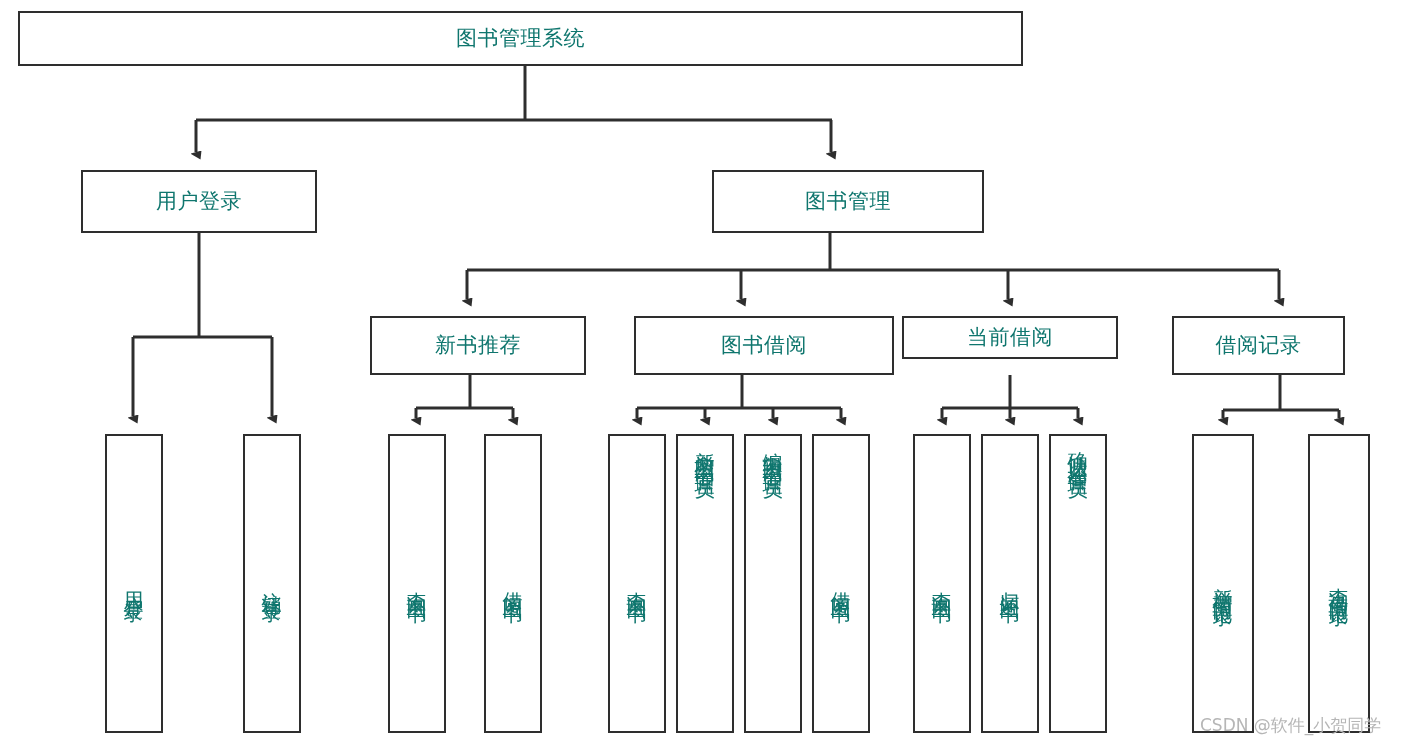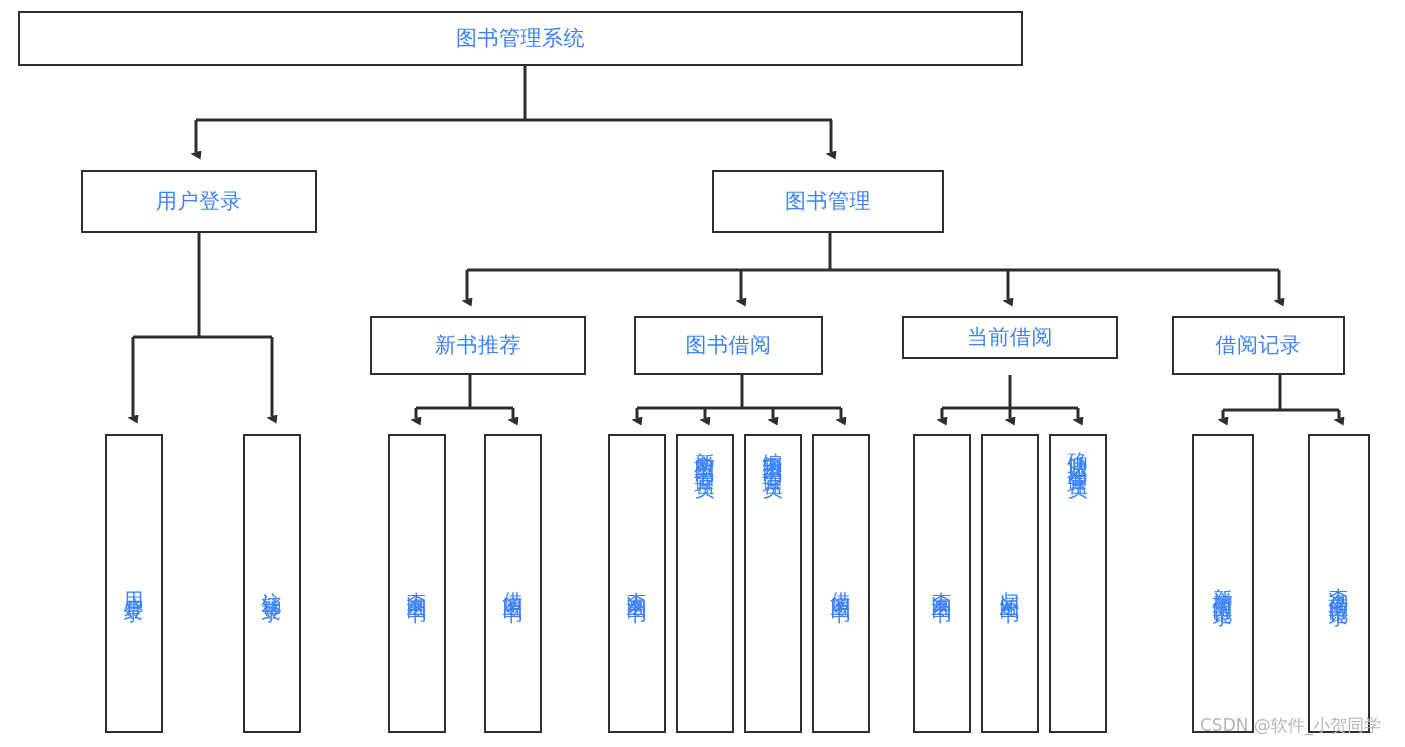--- a/index.html
+++ b/index.html
@@ -34,21 +34,21 @@
     display: flex;
     align-items: center;
     justify-content: center;
     z-index: 2;
   }
   .node-label {
     font-size: 21px;
     line-height: 1.18;
     letter-spacing: 0.5px;
     white-space: nowrap;
-    color: #3b82f6;
+    color: #0f766e;
   }
   .node.leaf {
     align-items: flex-start;
     justify-content: center;
     padding-top: 0;
   }
   .node.leaf .node-label {
     writing-mode: vertical-rl;
     text-orientation: upright;
     font-size: 20px;
@@ -130,27 +130,27 @@
   </svg>
 
   <div class="node" id="node-root" style="left: 18px; top: 11px; width: 1005px; height: 55px;">
     <span class="node-label">图书管理系统</span>
   </div>
 
   <div id="nodes-layer">
       <div class="node" style="left: 81px; top: 170px; width: 236px; height: 63px;">
         <span class="node-label">用户登录</span>
       </div>
-      <div class="node" style="left: 712px; top: 170px; width: 232px; height: 63px;">
+      <div class="node" style="left: 712px; top: 170px; width: 272px; height: 63px;">
         <span class="node-label">图书管理</span>
       </div>
       <div class="node" style="left: 362px; top: 316px; width: 216px; height: 59px; margin-left: 8px;">
         <span class="node-label">新书推荐</span>
       </div>
-      <div class="node" style="left: 634px; top: 316px; width: 189px; height: 59px;">
+      <div class="node" style="left: 634px; top: 316px; width: 260px; height: 59px;">
         <span class="node-label">图书借阅</span>
       </div>
       <div class="node" style="left: 902px; top: 316px; width: 216px; height: 43px;">
         <span class="node-label">当前借阅</span>
       </div>
       <div class="node" style="left: 1172px; top: 316px; width: 173px; height: 59px;">
         <span class="node-label">借阅记录</span>
       </div>
       <div class="node leaf center-v" style="left: 105px; top: 434px; width: 58px; height: 299px;">
         <span class="node-label">用户登录</span>

